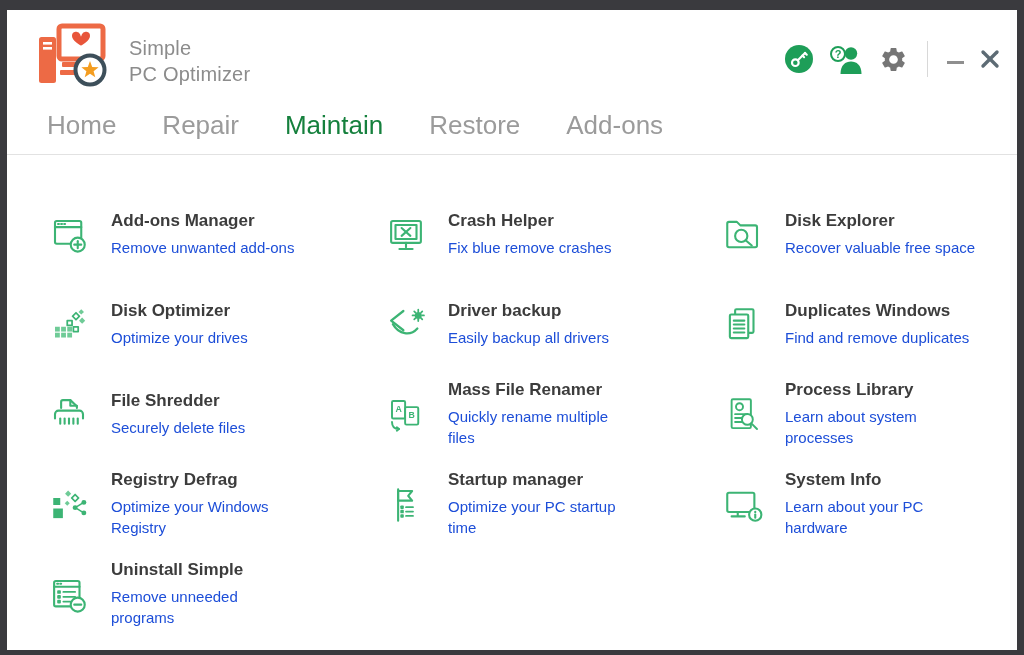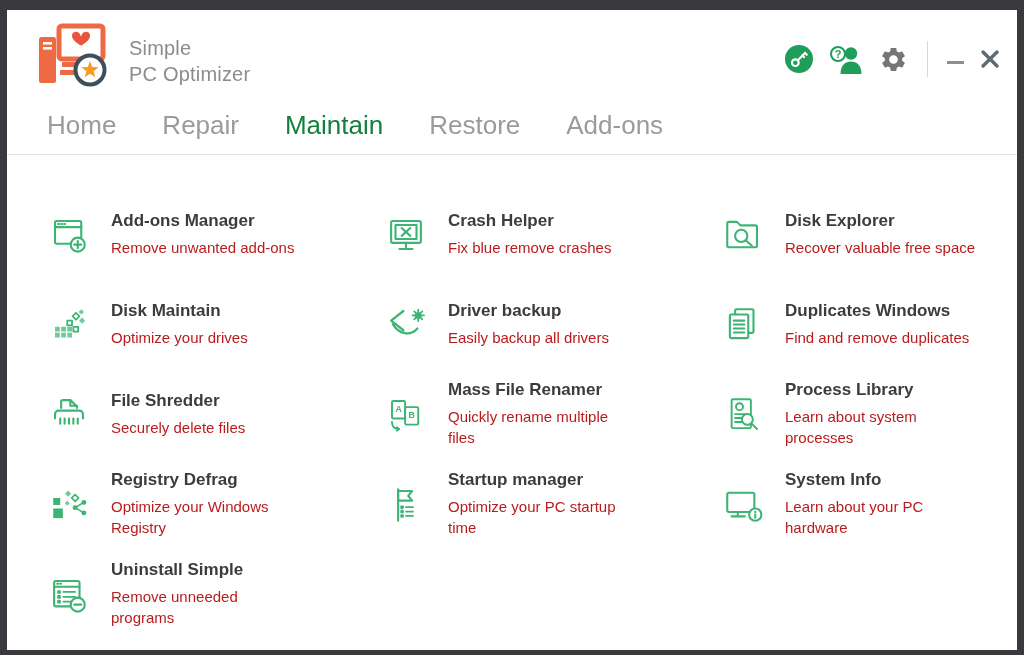--- a/index.html
+++ b/index.html
@@ -48,21 +48,21 @@
   
   main {
     padding:34px 0 0 40px;
     display:grid;
     grid-template-columns:337px 337px 1fr;
     grid-auto-rows:90px;
   }
   .tile { display:flex; gap:20px; align-items:center; cursor:pointer; }
   .tile-icon { flex:0 0 44px; width:44px; display:flex; justify-content:center; margin-top:2px; }
   .tile-title { font-size:17px; font-weight:bold; color:#3c3c3c; margin-bottom:6px; }
-  .tile-desc  { font-size:15px; color:#b91c1c; line-height:21px; white-space:pre-line; max-width:235px; }
+  .tile-desc  { font-size:15px; color:#1d4ed8; line-height:21px; white-space:pre-line; max-width:235px; }
   svg { display:block; }
 </style>
 </head>
 <body>
 
 <div class="window">
   <div class="inner">
 
     <header>
       <div class="brand">
@@ -211,21 +211,21 @@
               </g>
             <g transform="rotate(45 39 19)">
                 <rect x="36.5" y="16.5" width="5" height="5" fill="#6fcb97" stroke="none"></rect>
               </g>
             <g transform="rotate(45 38 9)">
                 <rect x="35.8" y="6.8" width="4.4" height="4.4" fill="#6fcb97" stroke="none"></rect>
               </g>
           </svg>
         </span>
         <div class="tile-text">
-          <div class="tile-title">Disk Maintain</div>
+          <div class="tile-title">Disk Optimizer</div>
           <div class="tile-desc">Optimize your drives</div>
         </div>
       </div>
 
       <div class="tile">
         <span class="tile-icon">
           <svg width="42" height="42" viewBox="0 0 48 48" fill="none" stroke="#3cb474" stroke-width="2.6" stroke-linecap="round" stroke-linejoin="round">
             <path d="M21 8 L7 19 L21 30"></path>
             <path d="M9 23 C16 35 29 37 37 28"></path>
             <g fill="#3cb474" stroke="none">

